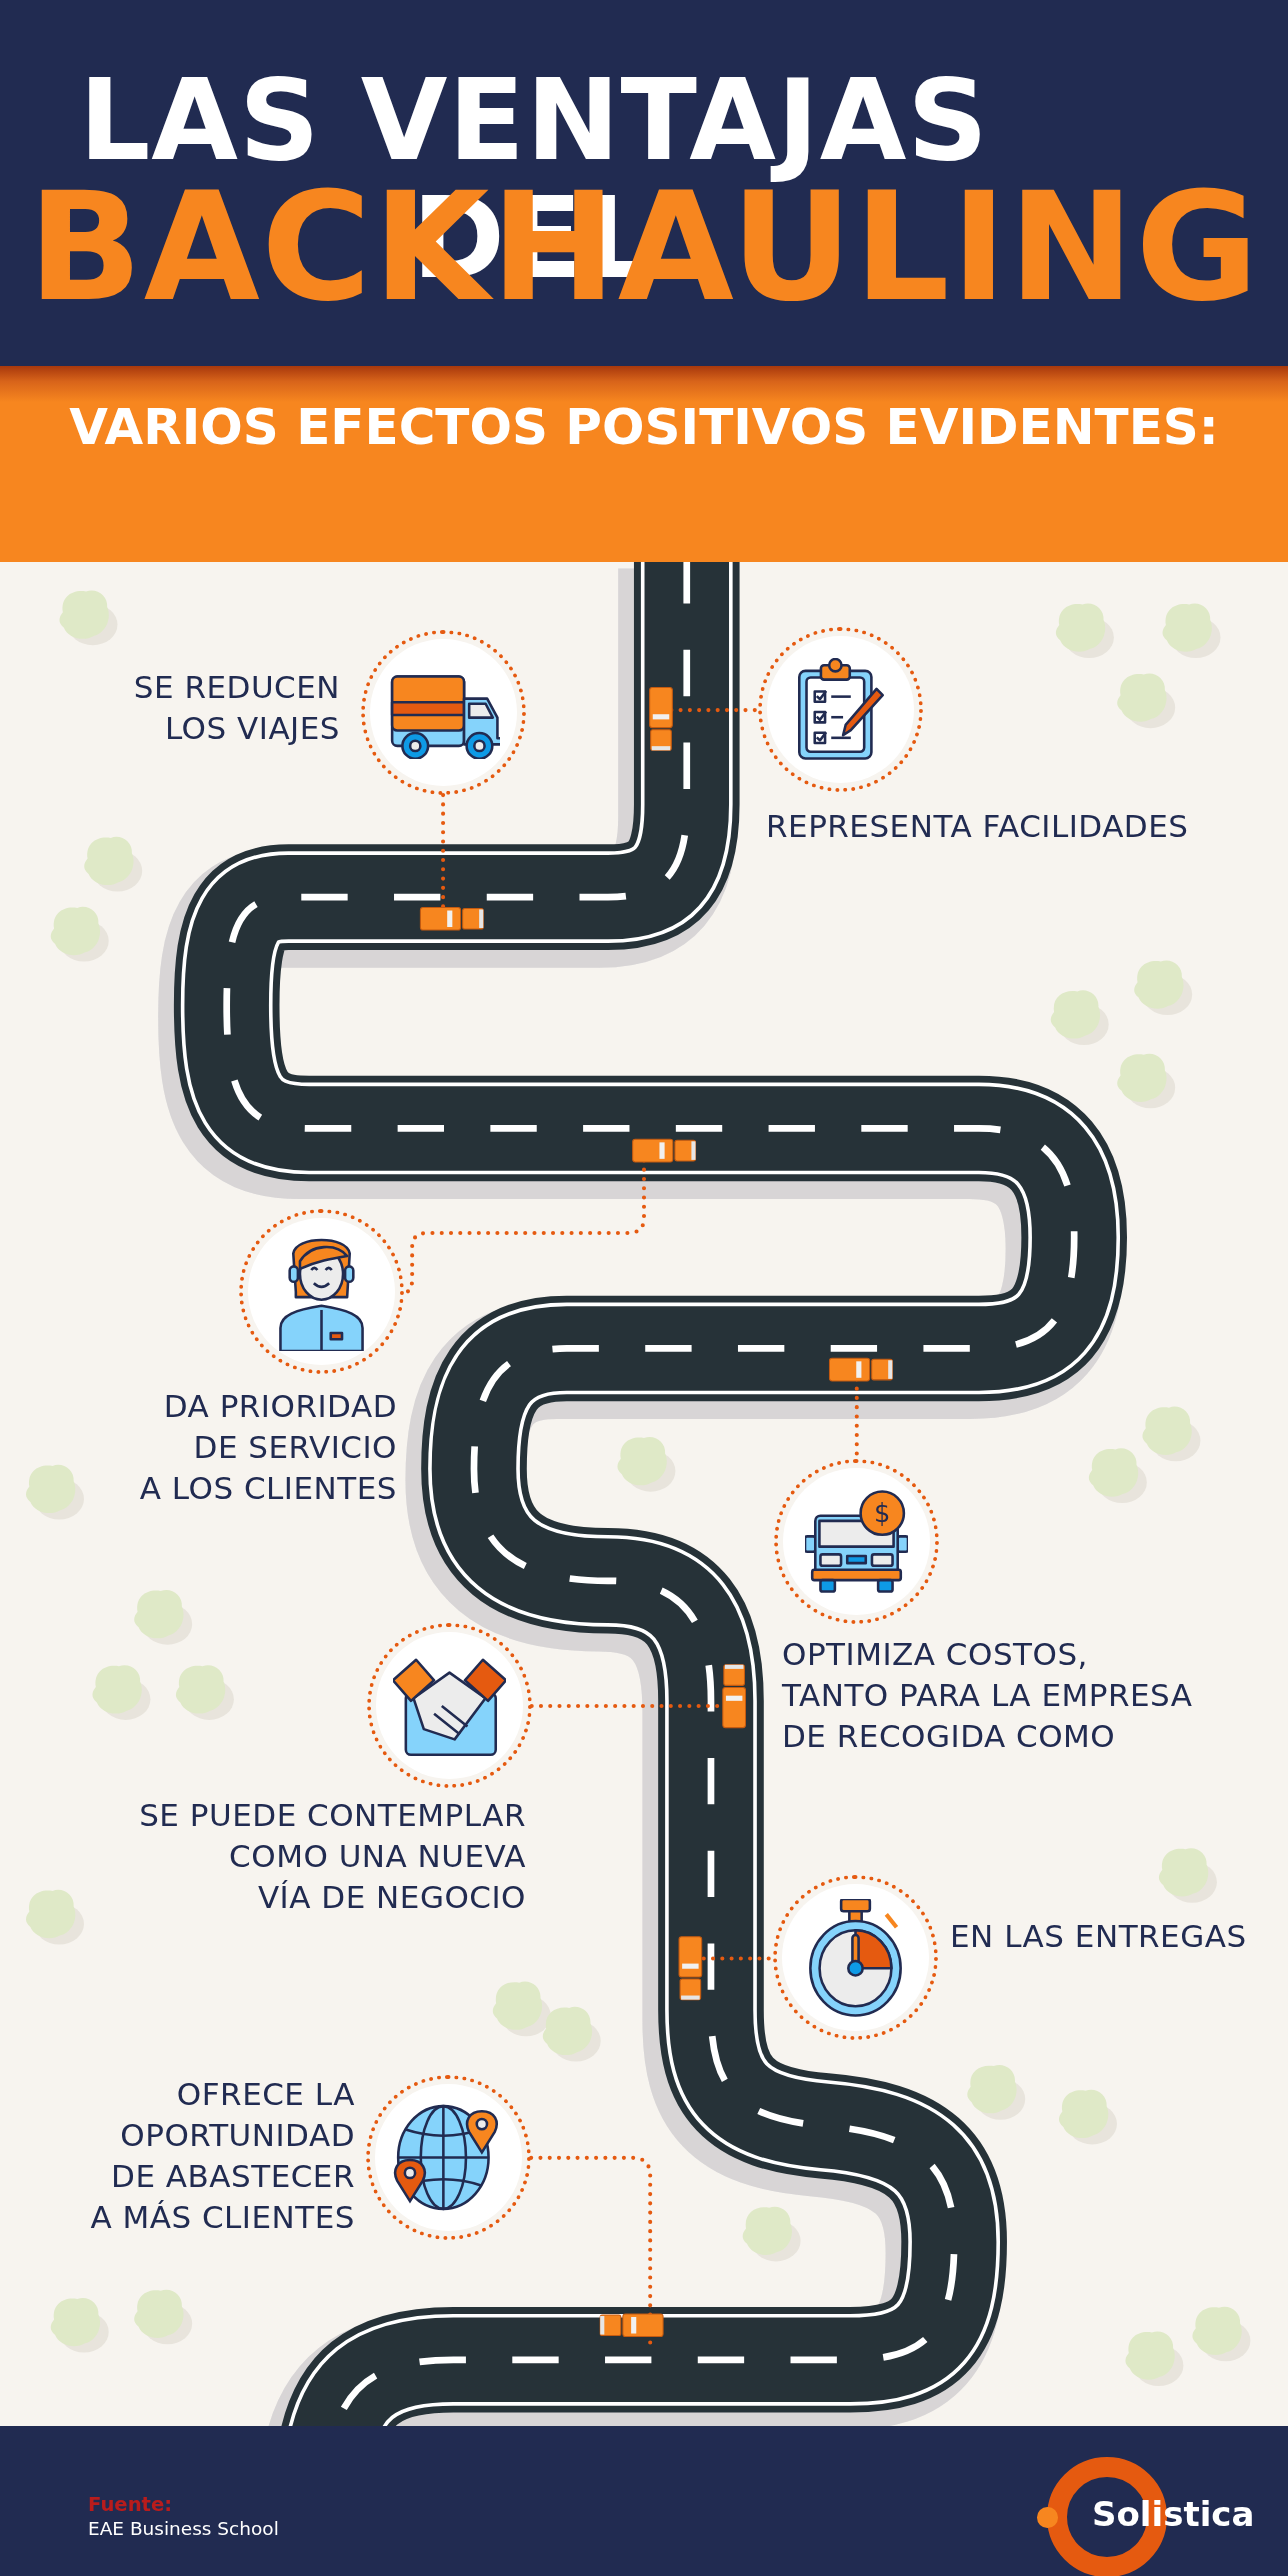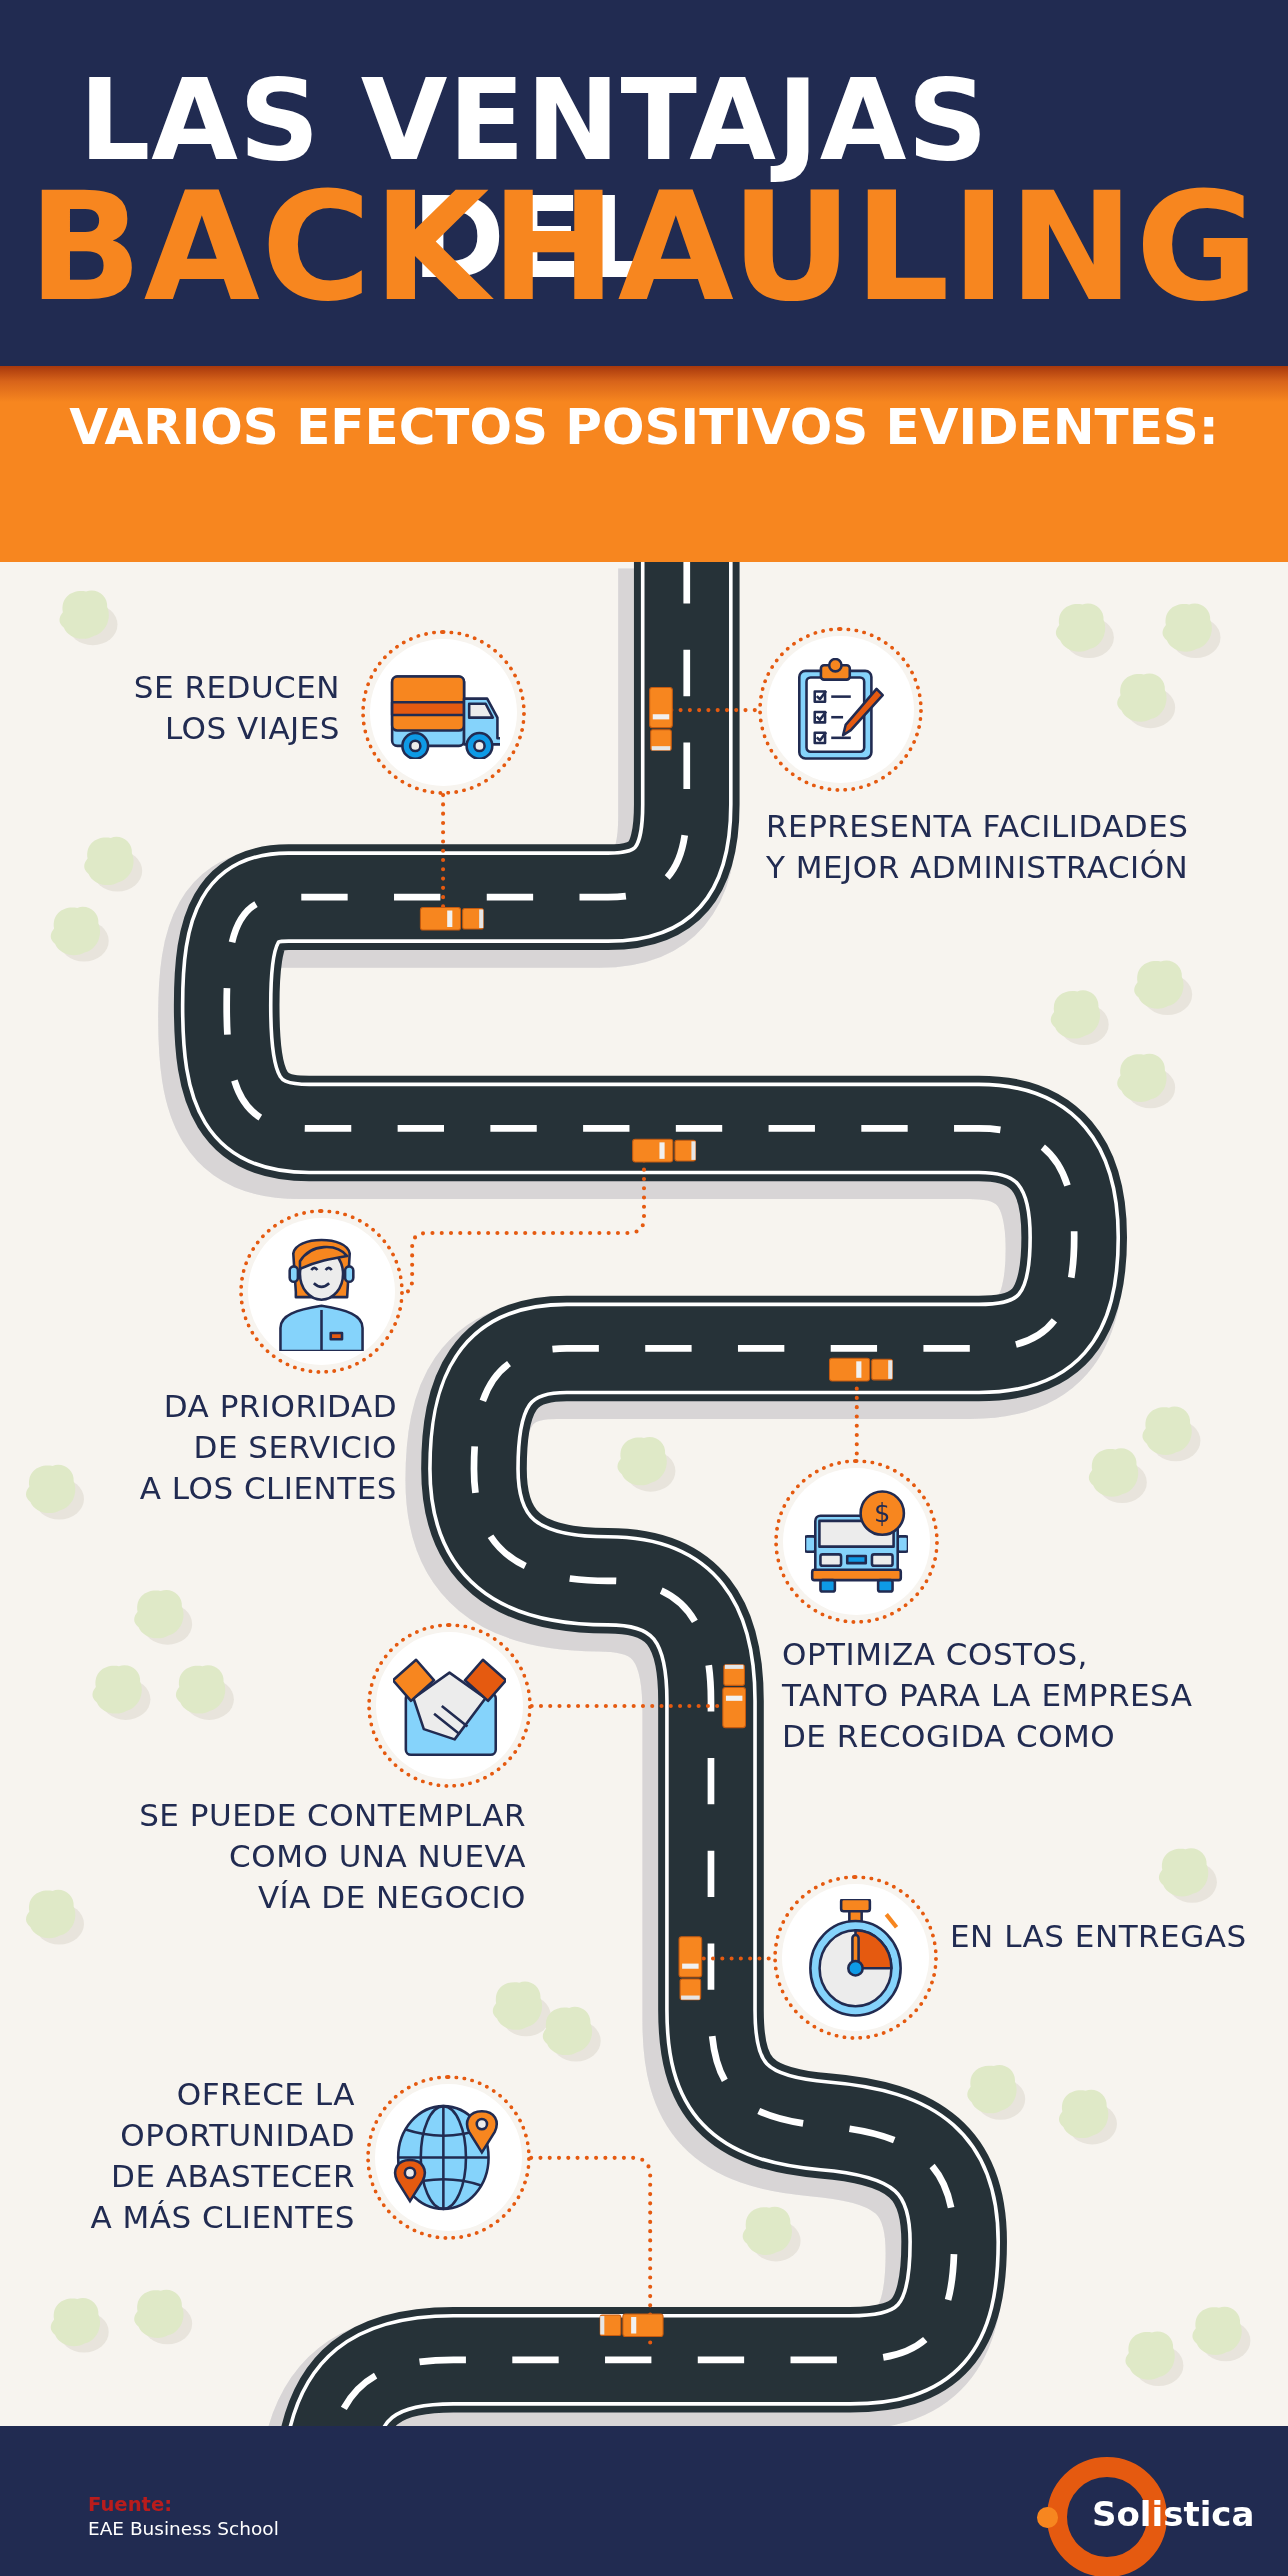--- a/index.html
+++ b/index.html
@@ -238,21 +238,20 @@
     </svg>
   </div>
 </div>
 
 <div class="abs label right" style="left:62px;top:667px;width:278px">
   <div>SE REDUCEN</div>
   <div>LOS VIAJES</div>
 </div>
 <div class="abs label" style="left:766px;top:806px;width:515px">
   <div>REPRESENTA FACILIDADES</div>
-  <div>Y MEJOR ADMINISTRACIÓN</div>
 </div>
 <div class="abs label right" style="left:52px;top:1386px;width:345px">
   <div>DA PRIORIDAD</div>
   <div>DE SERVICIO</div>
   <div>A LOS CLIENTES</div>
 </div>
 <div class="abs label" style="left:782px;top:1634px;width:505px">
   <div>OPTIMIZA COSTOS,</div>
   <div>TANTO PARA LA EMPRESA</div>
   <div>DE RECOGIDA COMO</div>

